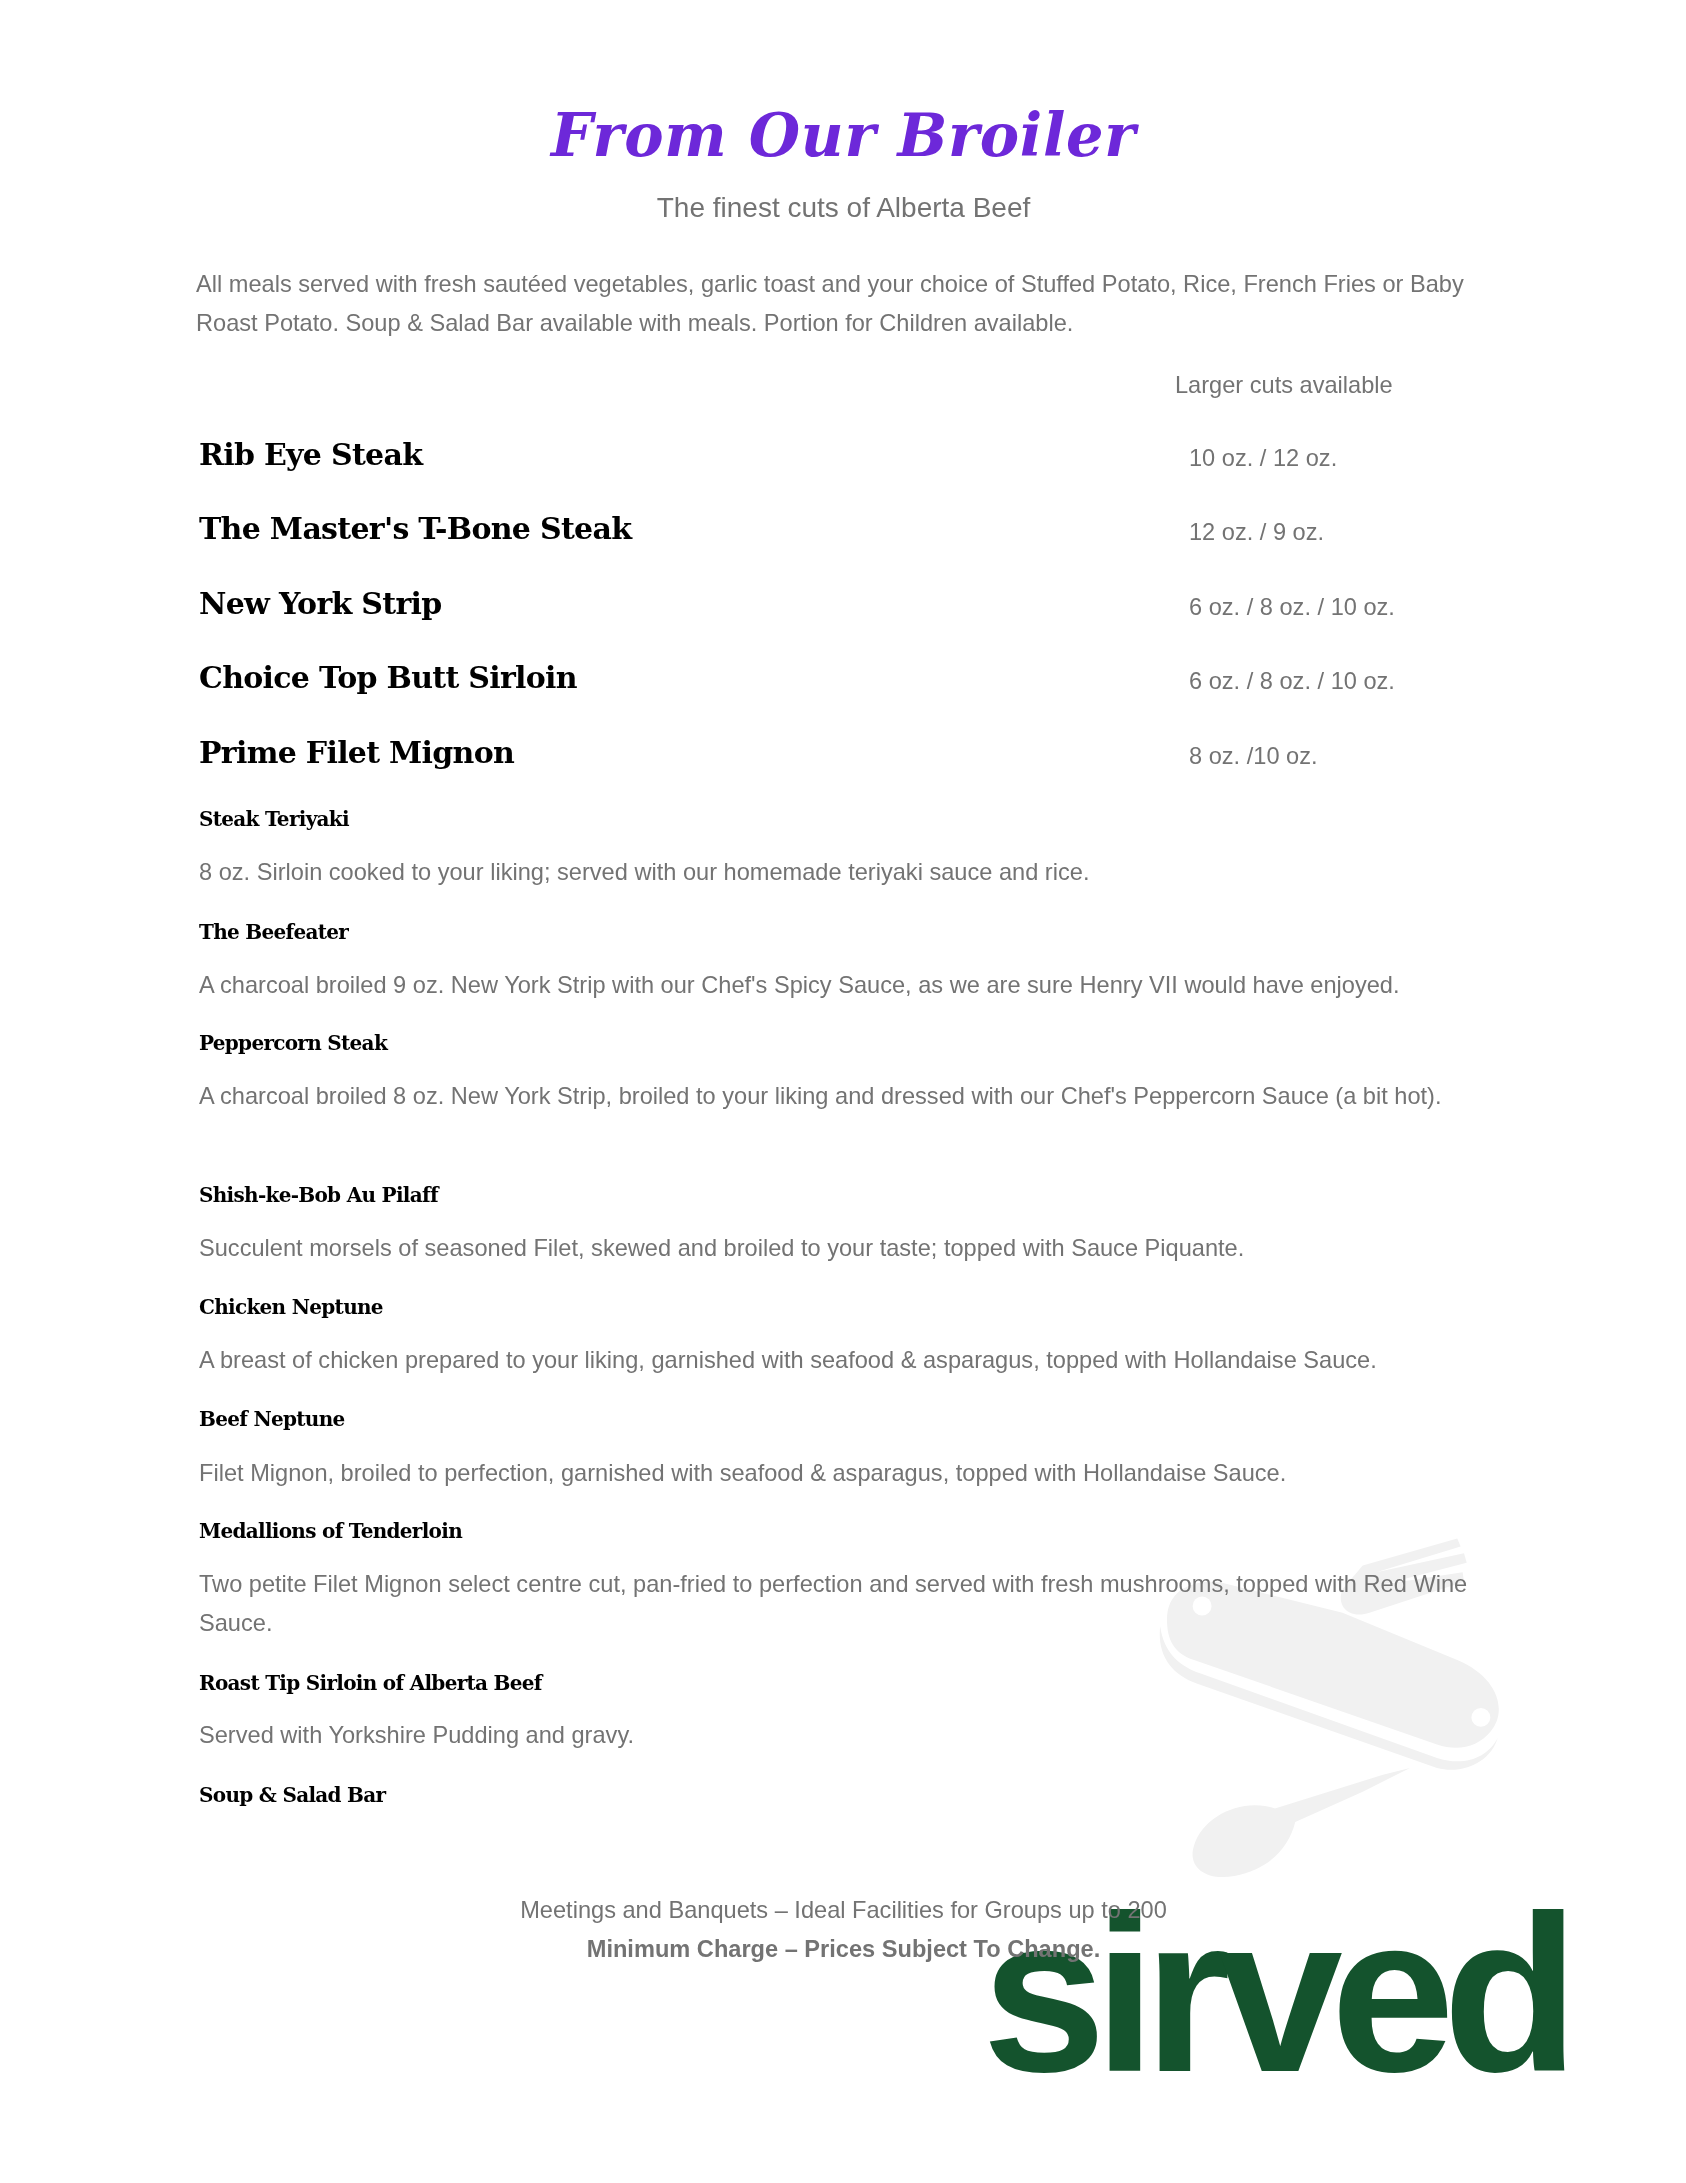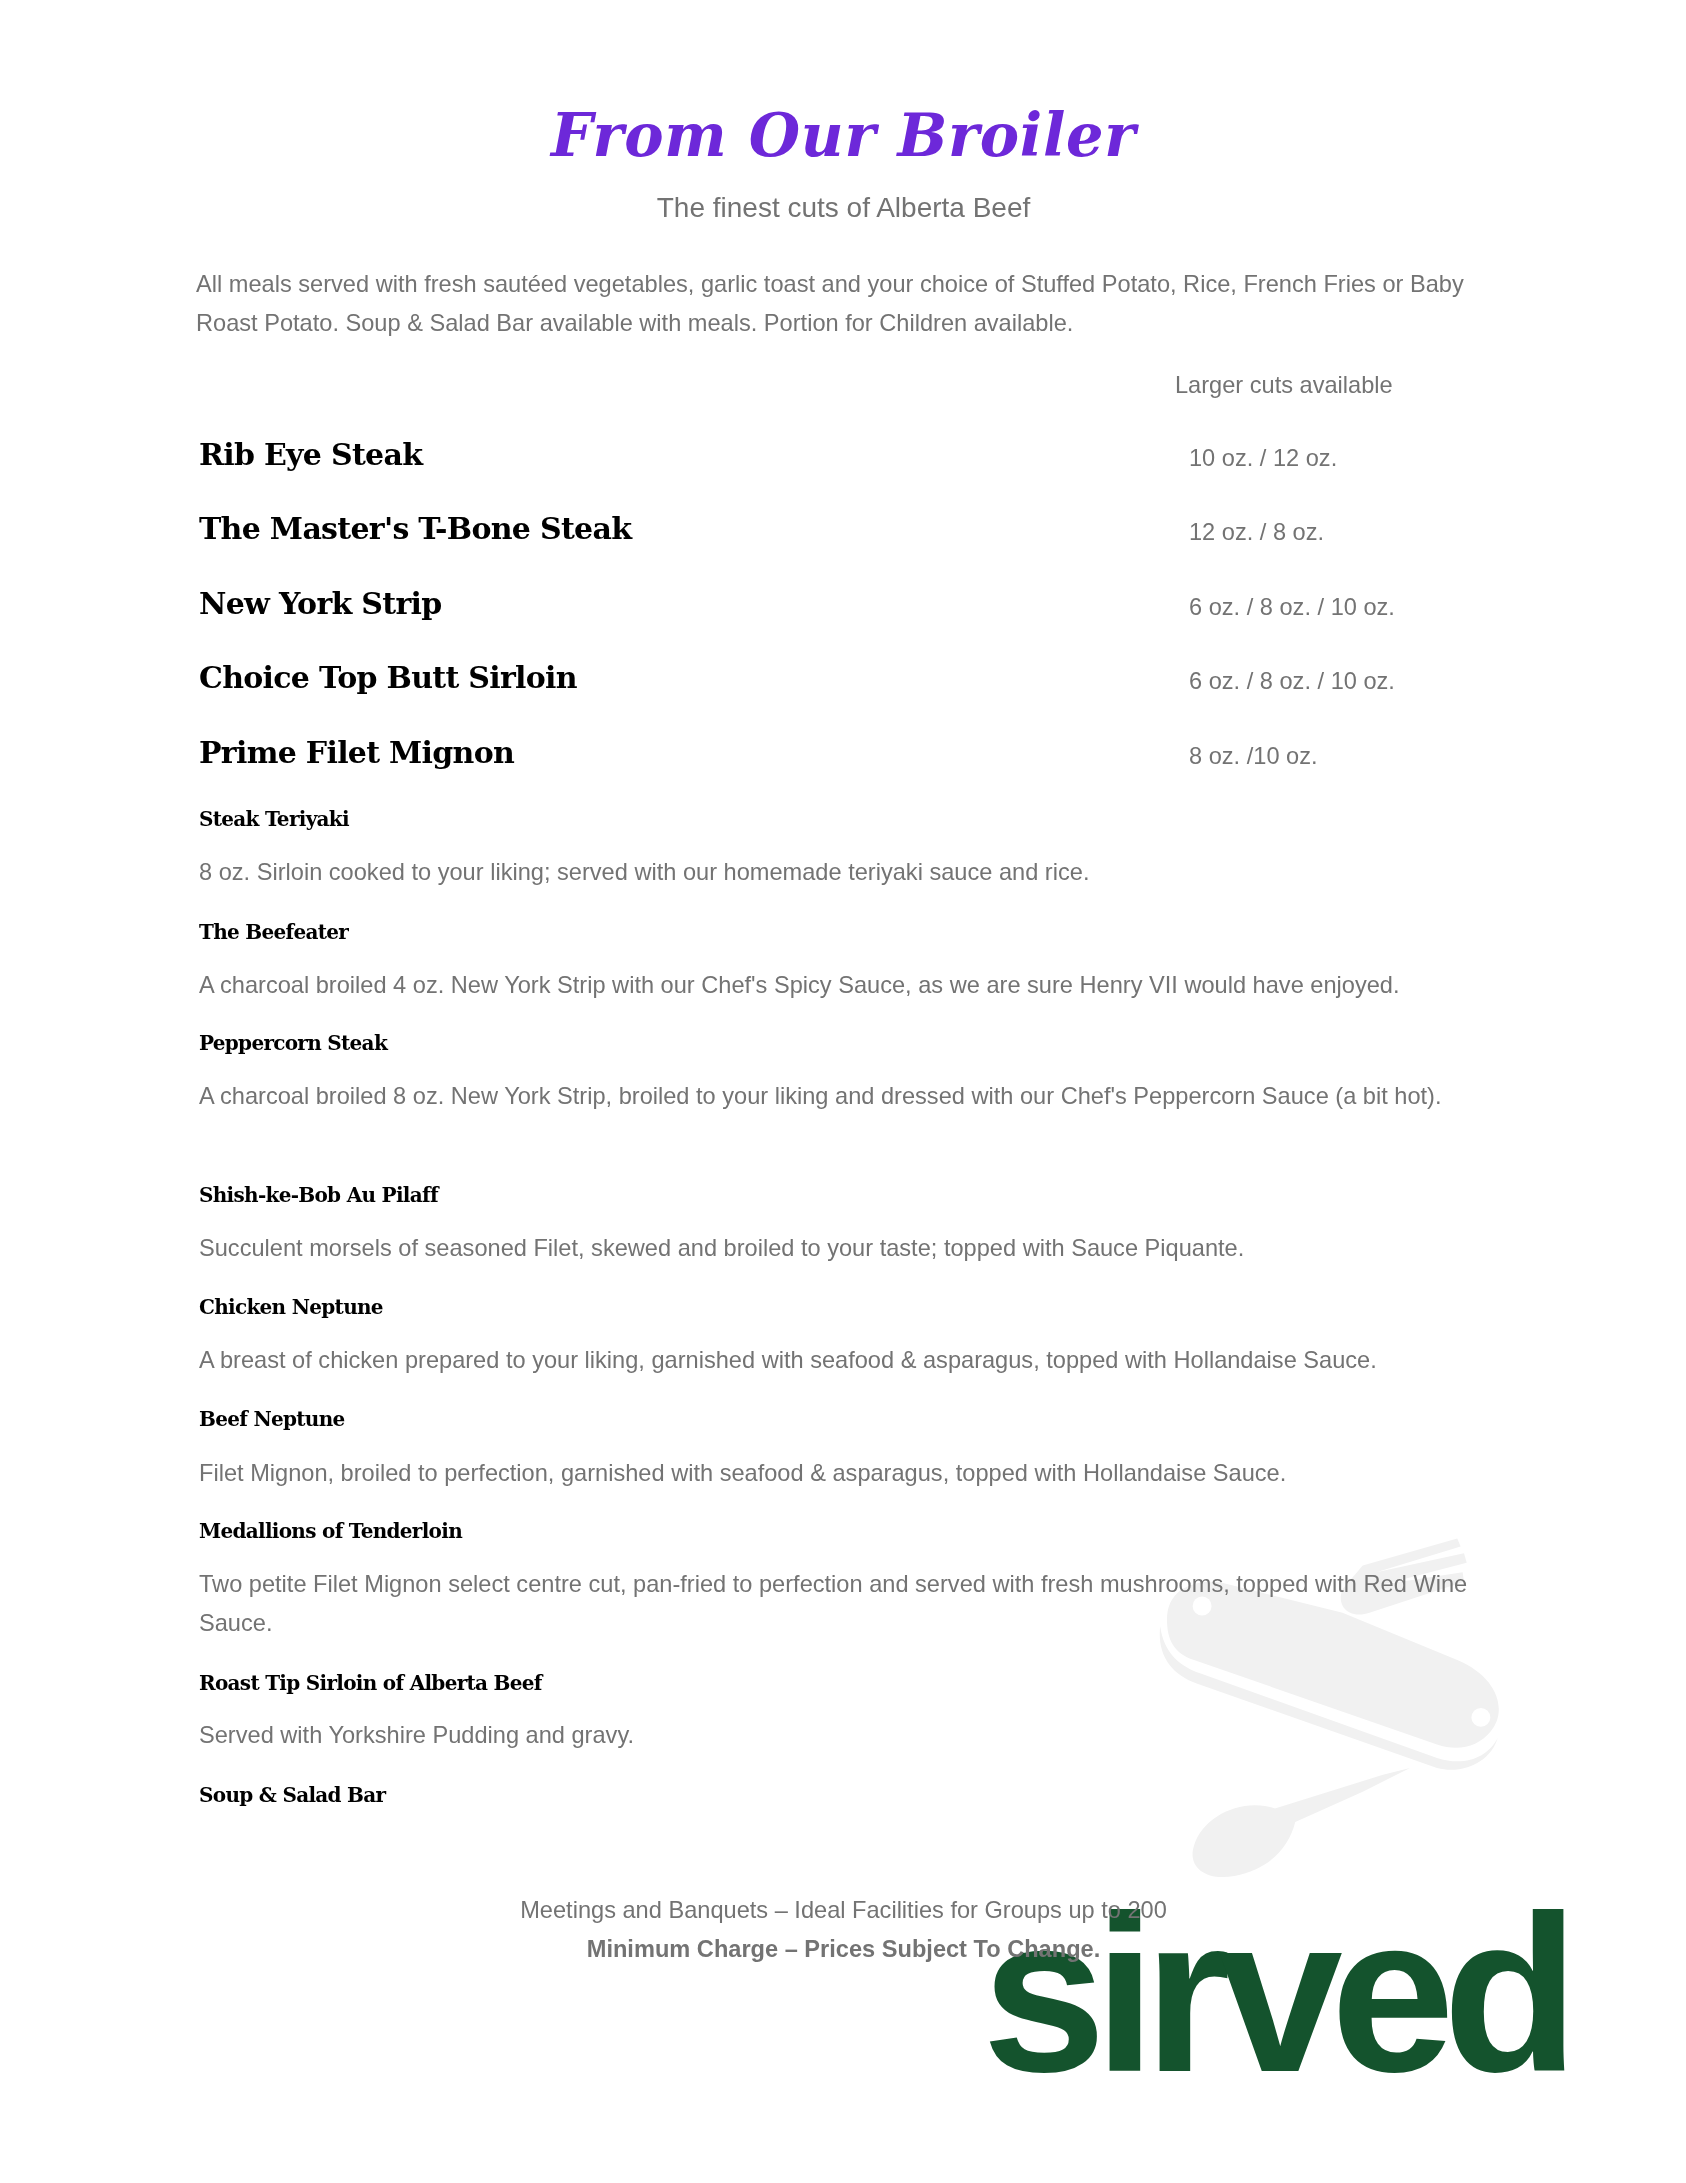--- a/index.html
+++ b/index.html
@@ -55,36 +55,36 @@
 
   <div class="title bl">From Our Broiler</div>
   <div class="subtitle sans">The finest cuts of Alberta Beef</div>
   <div class="intro sans">All meals served with fresh sautéed vegetables, garlic toast and your choice of Stuffed Potato, Rice, French Fries or Baby Roast Potato. Soup &amp; Salad Bar available with meals. Portion for Children available.</div>
   <div class="larger sans">Larger cuts available</div>
 
   <div class="row-name bl" style="top:437px">Rib Eye Steak</div>
   <div class="row-price sans" style="top:445px">10 oz. / 12 oz.</div>
 
   <div class="row-name bl" style="top:511px">The Master's T-Bone Steak</div>
-  <div class="row-price sans" style="top:519px">12 oz. / 8 oz.</div>
+  <div class="row-price sans" style="top:519px">12 oz. / 9 oz.</div>
 
   <div class="row-name bl" style="top:586px">New York Strip</div>
   <div class="row-price sans" style="top:594px">6 oz. / 8 oz. / 10 oz.</div>
 
   <div class="row-name bl" style="top:660px">Choice Top Butt Sirloin</div>
   <div class="row-price sans" style="top:668px">6 oz. / 8 oz. / 10 oz.</div>
 
   <div class="row-name bl" style="top:735px">Prime Filet Mignon</div>
   <div class="row-price sans" style="top:743px">8 oz. /10 oz.</div>
 
   <div class="item-name bl" style="top:807px">Steak Teriyaki</div>
   <div class="item-desc sans" style="top:853px">8 oz. Sirloin cooked to your liking; served with our homemade teriyaki sauce and rice.</div>
 
   <div class="item-name bl" style="top:920px">The Beefeater</div>
-  <div class="item-desc sans" style="top:966px">A charcoal broiled 4 oz. New York Strip with our Chef's Spicy Sauce, as we are sure Henry VII would have enjoyed.</div>
+  <div class="item-desc sans" style="top:966px">A charcoal broiled 9 oz. New York Strip with our Chef's Spicy Sauce, as we are sure Henry VII would have enjoyed.</div>
 
   <div class="item-name bl" style="top:1031px">Peppercorn Steak</div>
   <div class="item-desc sans" style="top:1077px; width:1282px">A charcoal broiled 8 oz. New York Strip, broiled to your liking and dressed with our Chef's Peppercorn Sauce (a bit hot).</div>
 
   <div class="item-name bl" style="top:1183px">Shish-ke-Bob Au Pilaff</div>
   <div class="item-desc sans" style="top:1229px">Succulent morsels of seasoned Filet, skewed and broiled to your taste; topped with Sauce Piquante.</div>
 
   <div class="item-name bl" style="top:1295px">Chicken Neptune</div>
   <div class="item-desc sans" style="top:1341px">A breast of chicken prepared to your liking, garnished with seafood &amp; asparagus, topped with Hollandaise Sauce.</div>
 

